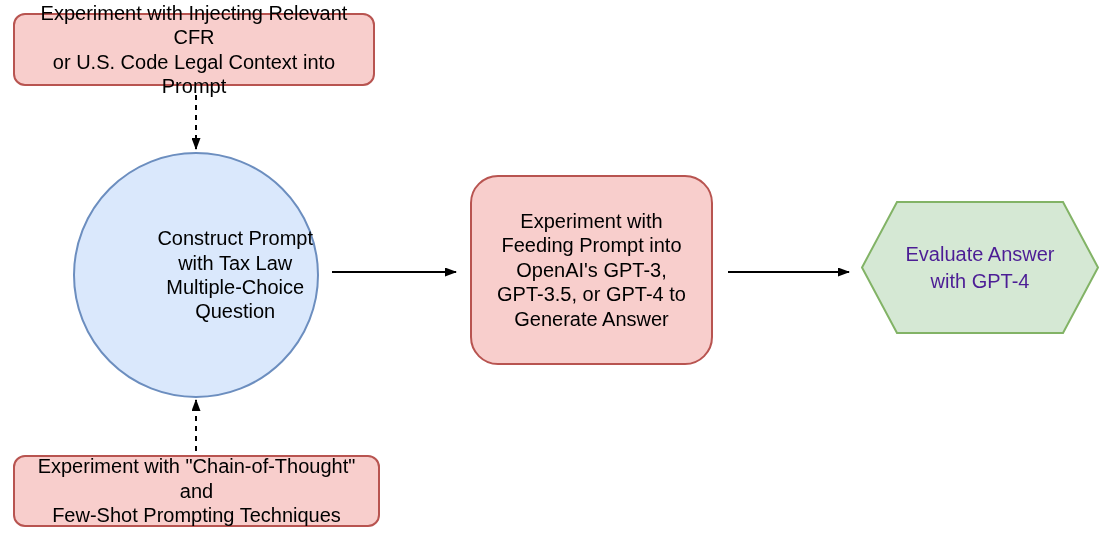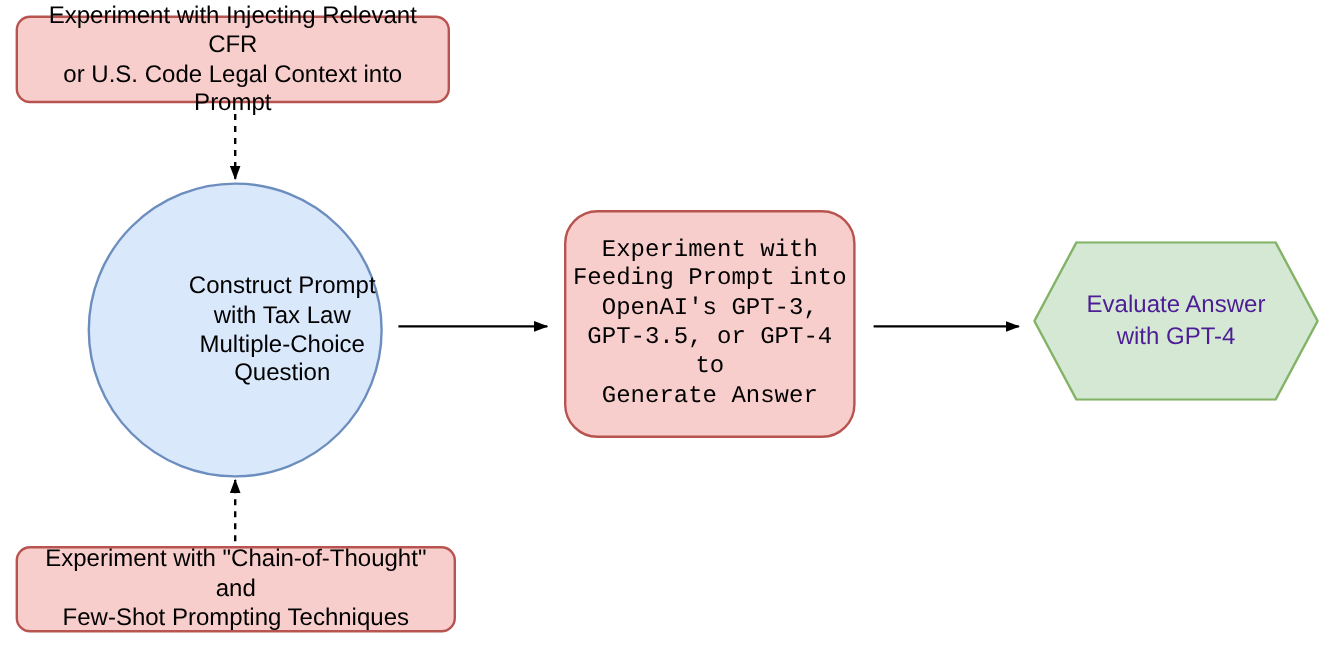--- a/index.html
+++ b/index.html
@@ -82,21 +82,21 @@
 with Tax Law
 Multiple-Choice
 Question</div>
   </div>
 
   <div class="node rounded-rect" style="left: 13px; top: 455px; width: 367px; height: 72px; background-color: rgb(248, 206, 204); border-color: rgb(184, 84, 80);">
     <div class="label" style="color: rgb(0, 0, 0);">Experiment with "Chain-of-Thought" and
 Few-Shot Prompting Techniques</div>
   </div>
 
-  <div class="node rounded-rect big-radius" style="left: 470px; top: 175px; width: 243px; height: 190px; background-color: rgb(248, 206, 204); border-color: rgb(184, 84, 80); font-family: Liberation Mono, monospace;">
+  <div class="node rounded-rect big-radius" style="left: 470px; top: 175px; width: 243px; height: 190px; background-color: rgb(248, 206, 204); border-color: rgb(184, 84, 80);">
     <div class="label" style="color: rgb(0, 0, 0);">Experiment with
 Feeding Prompt into
 OpenAI's GPT-3,
 GPT-3.5, or GPT-4 to
 Generate Answer</div>
   </div>
 
   <div class="node" style="left:861px; top:201px; width:238px; height:133px;">
     <div class="label hex-label" style="color: #4c1d95;">Evaluate Answer
 with GPT-4</div>

